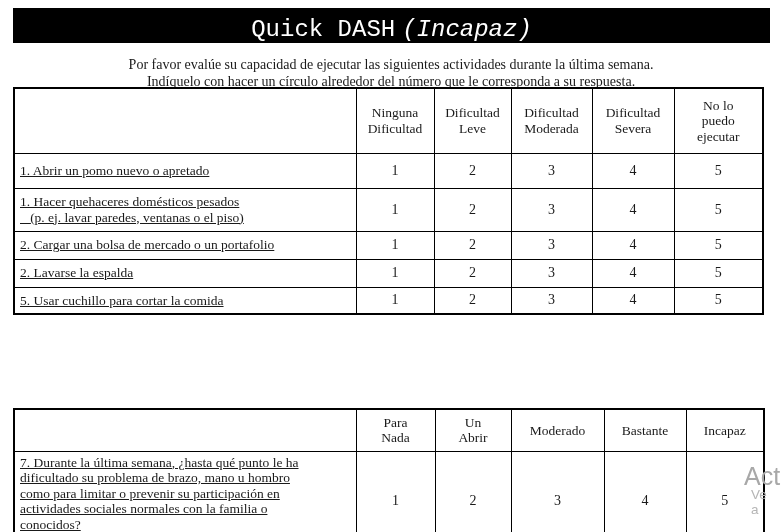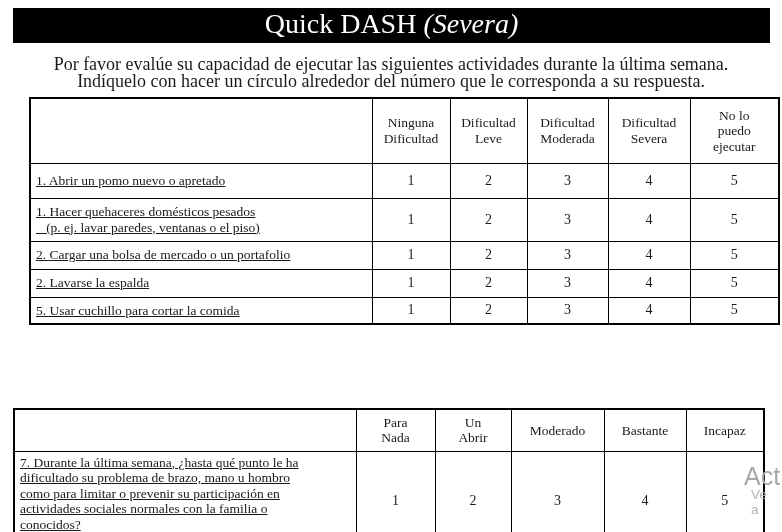--- a/index.html
+++ b/index.html
@@ -15,43 +15,44 @@
     overflow: hidden;
     color: #1a1a1a;
   }
   .title-bar {
     position: absolute;
     left: 13px; top: 8px;
     width: 757px; height: 35px;
     background: #000000;
     color: #ffffff;
     display: flex;
-    align-items: flex-start;
+    align-items: flex-end;
     justify-content: center;
-    font-size: 28px;
+    font-size: 24px;
+    font-family: Liberation Mono, monospace;
   }
   .title-main { margin-right: 7px; }
   .title-suffix { font-style: italic; }
   .instructions {
     position: absolute;
     left: 0; top: 56px;
     width: 782px;
     text-align: center;
-    font-size: 18px;
+    font-size: 14px;
     line-height: 17px;
   }
   .qtable {
     position: absolute;
     left: 13px;
     border-collapse: collapse;
     table-layout: fixed;
     border: 2px solid #000000;
     font-size: 13.5px;
   }
-  .qtable.t1 { top: 97px; width: 749px; margin-left: 16px; }
+  .qtable.t1 { top: 87px; width: 749px; }
   .qtable.t2 { top: 408px; width: 750px; }
   .qtable td, .qtable th {
     border: 1px solid #000000;
     font-weight: normal;
     vertical-align: middle;
     overflow: hidden;
   }
   .qtable th {
     text-align: center;
     white-space: pre-line;
@@ -89,21 +90,21 @@
     color: #b5b5b5;
   }
 </style>
 </head>
 <body>
 
 <div class="page">
 
   <div class="title-bar">
     <span class="title-main">Quick DASH</span>
-    <span class="title-suffix">(Severa)</span>
+    <span class="title-suffix">(Incapaz)</span>
   </div>
 
   <div class="instructions">
     <div>Por favor evalúe su capacidad de ejecutar las siguientes actividades durante la última semana.</div>
     <div>Indíquelo con hacer un círculo alrededor del número que le corresponda a su respuesta.</div>
   </div>
 
   <table class="qtable t1">
     <colgroup>
       <col style="width:342px">

